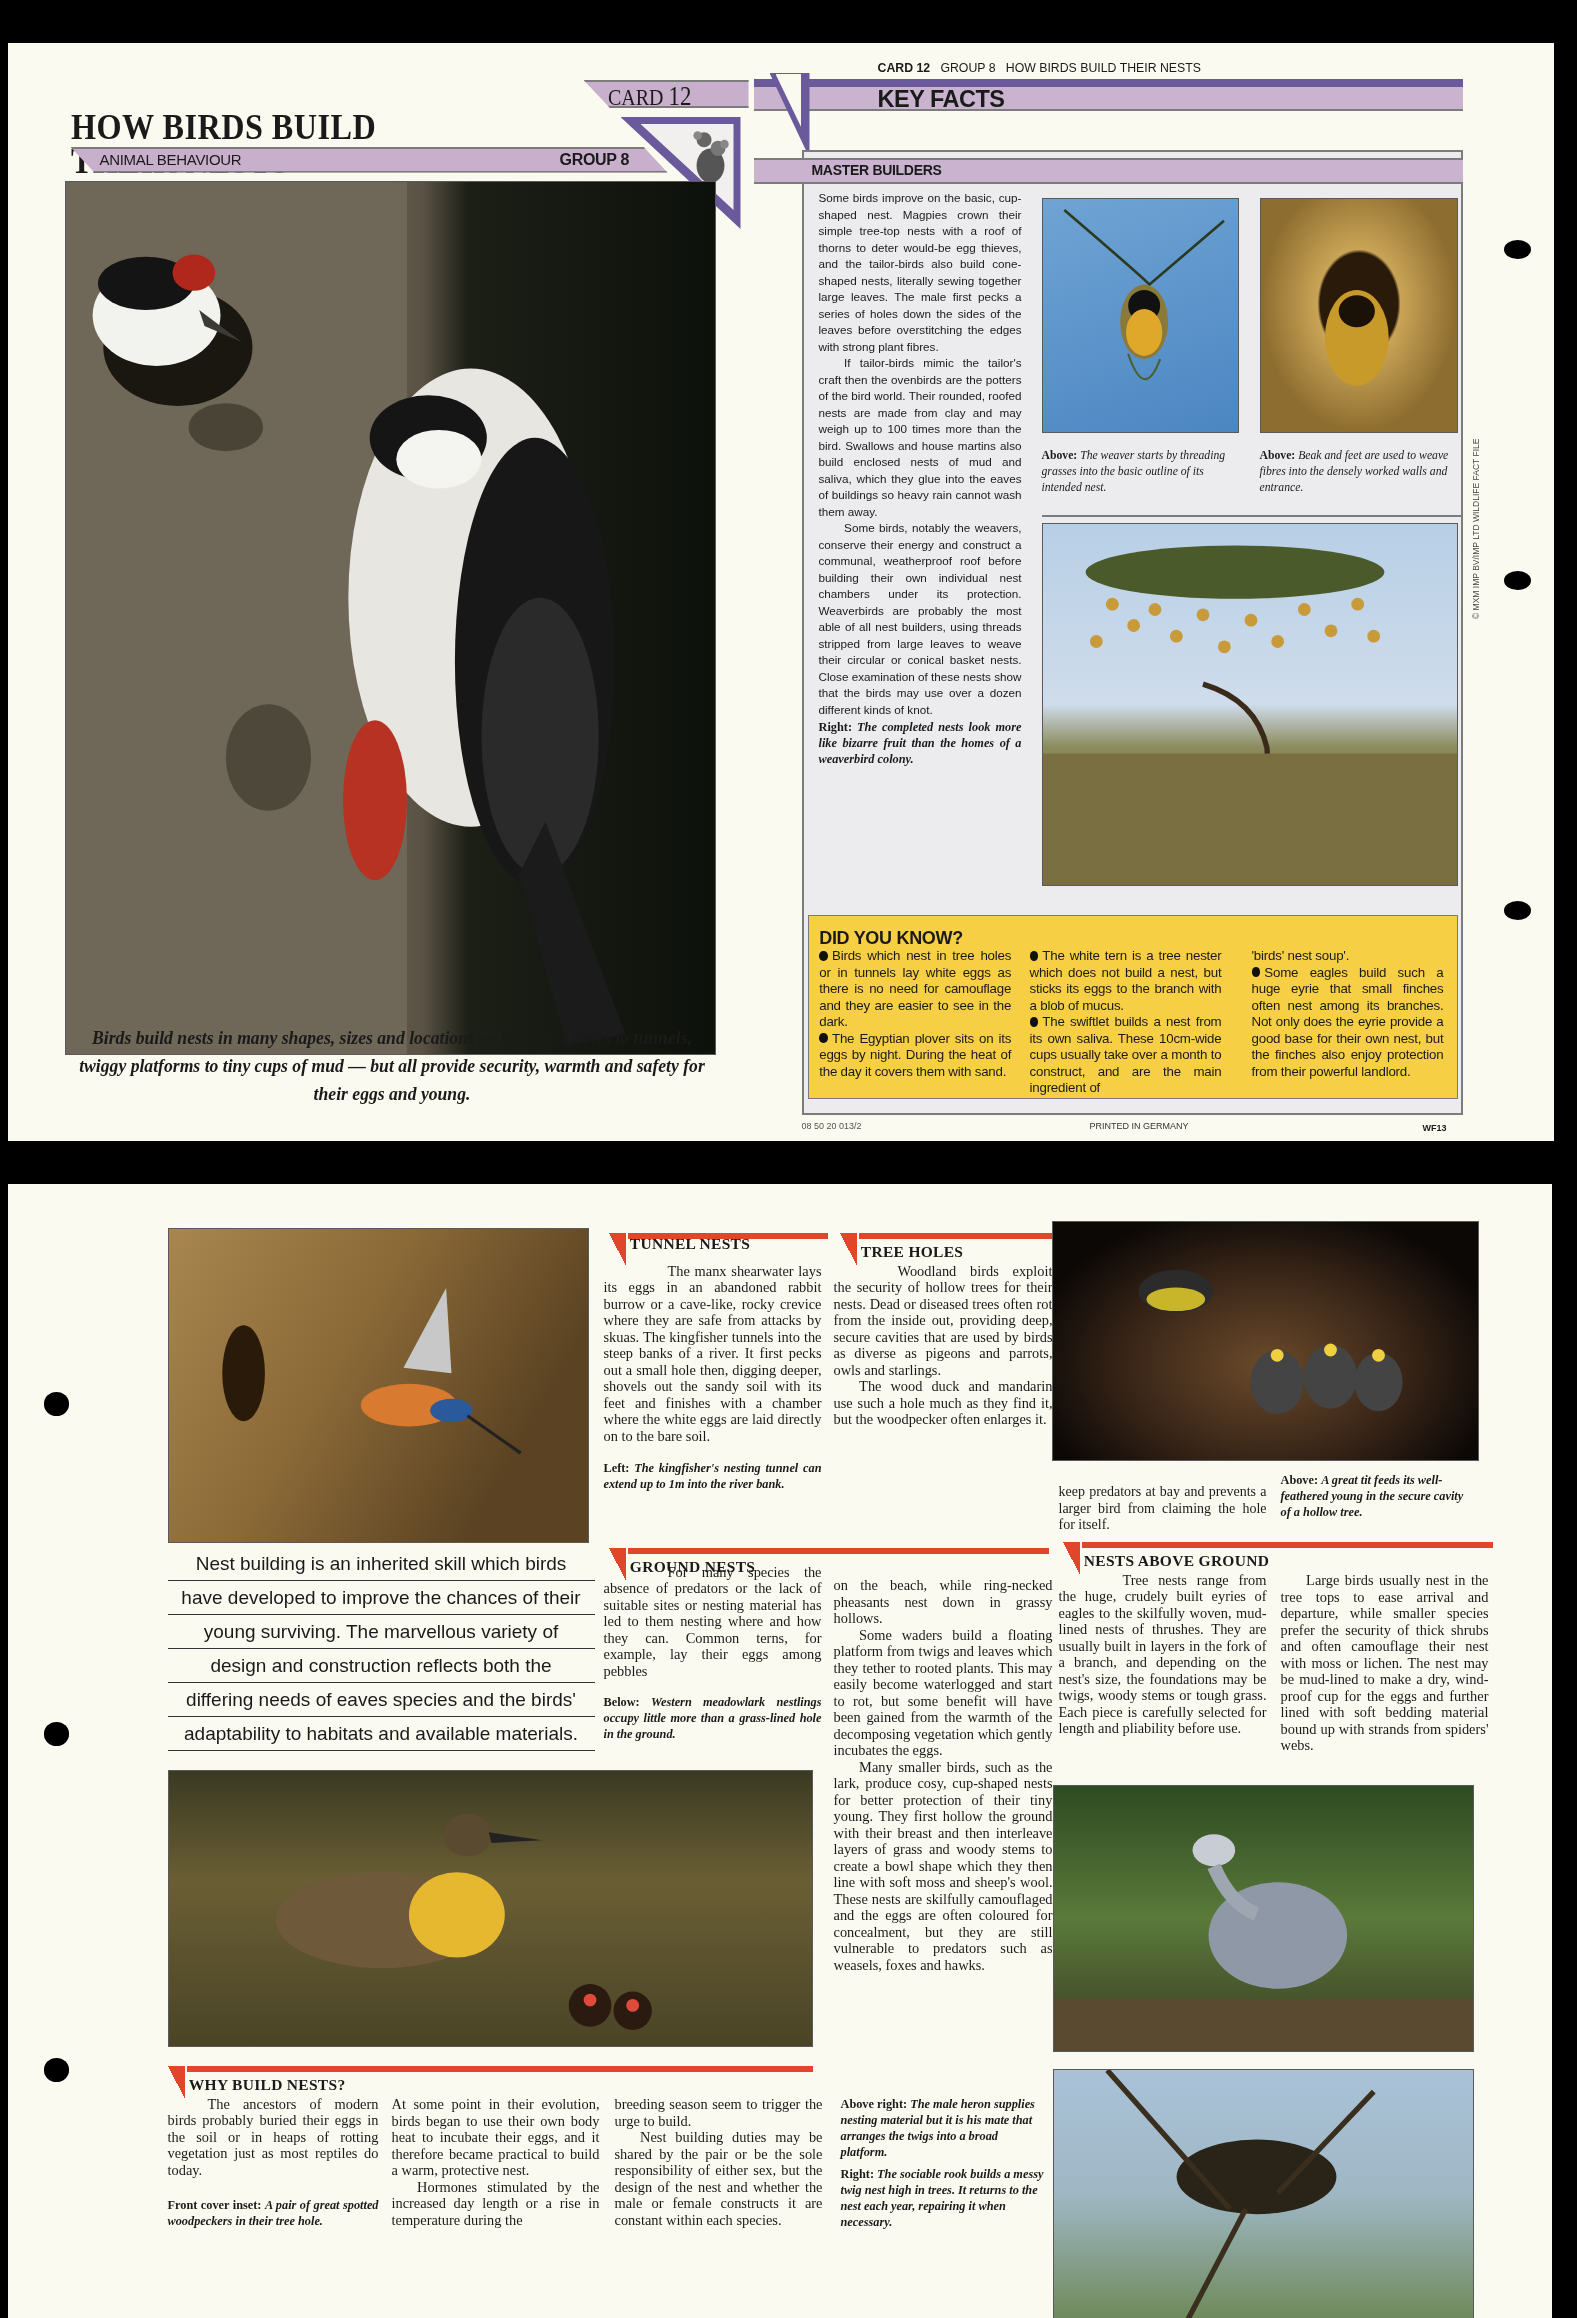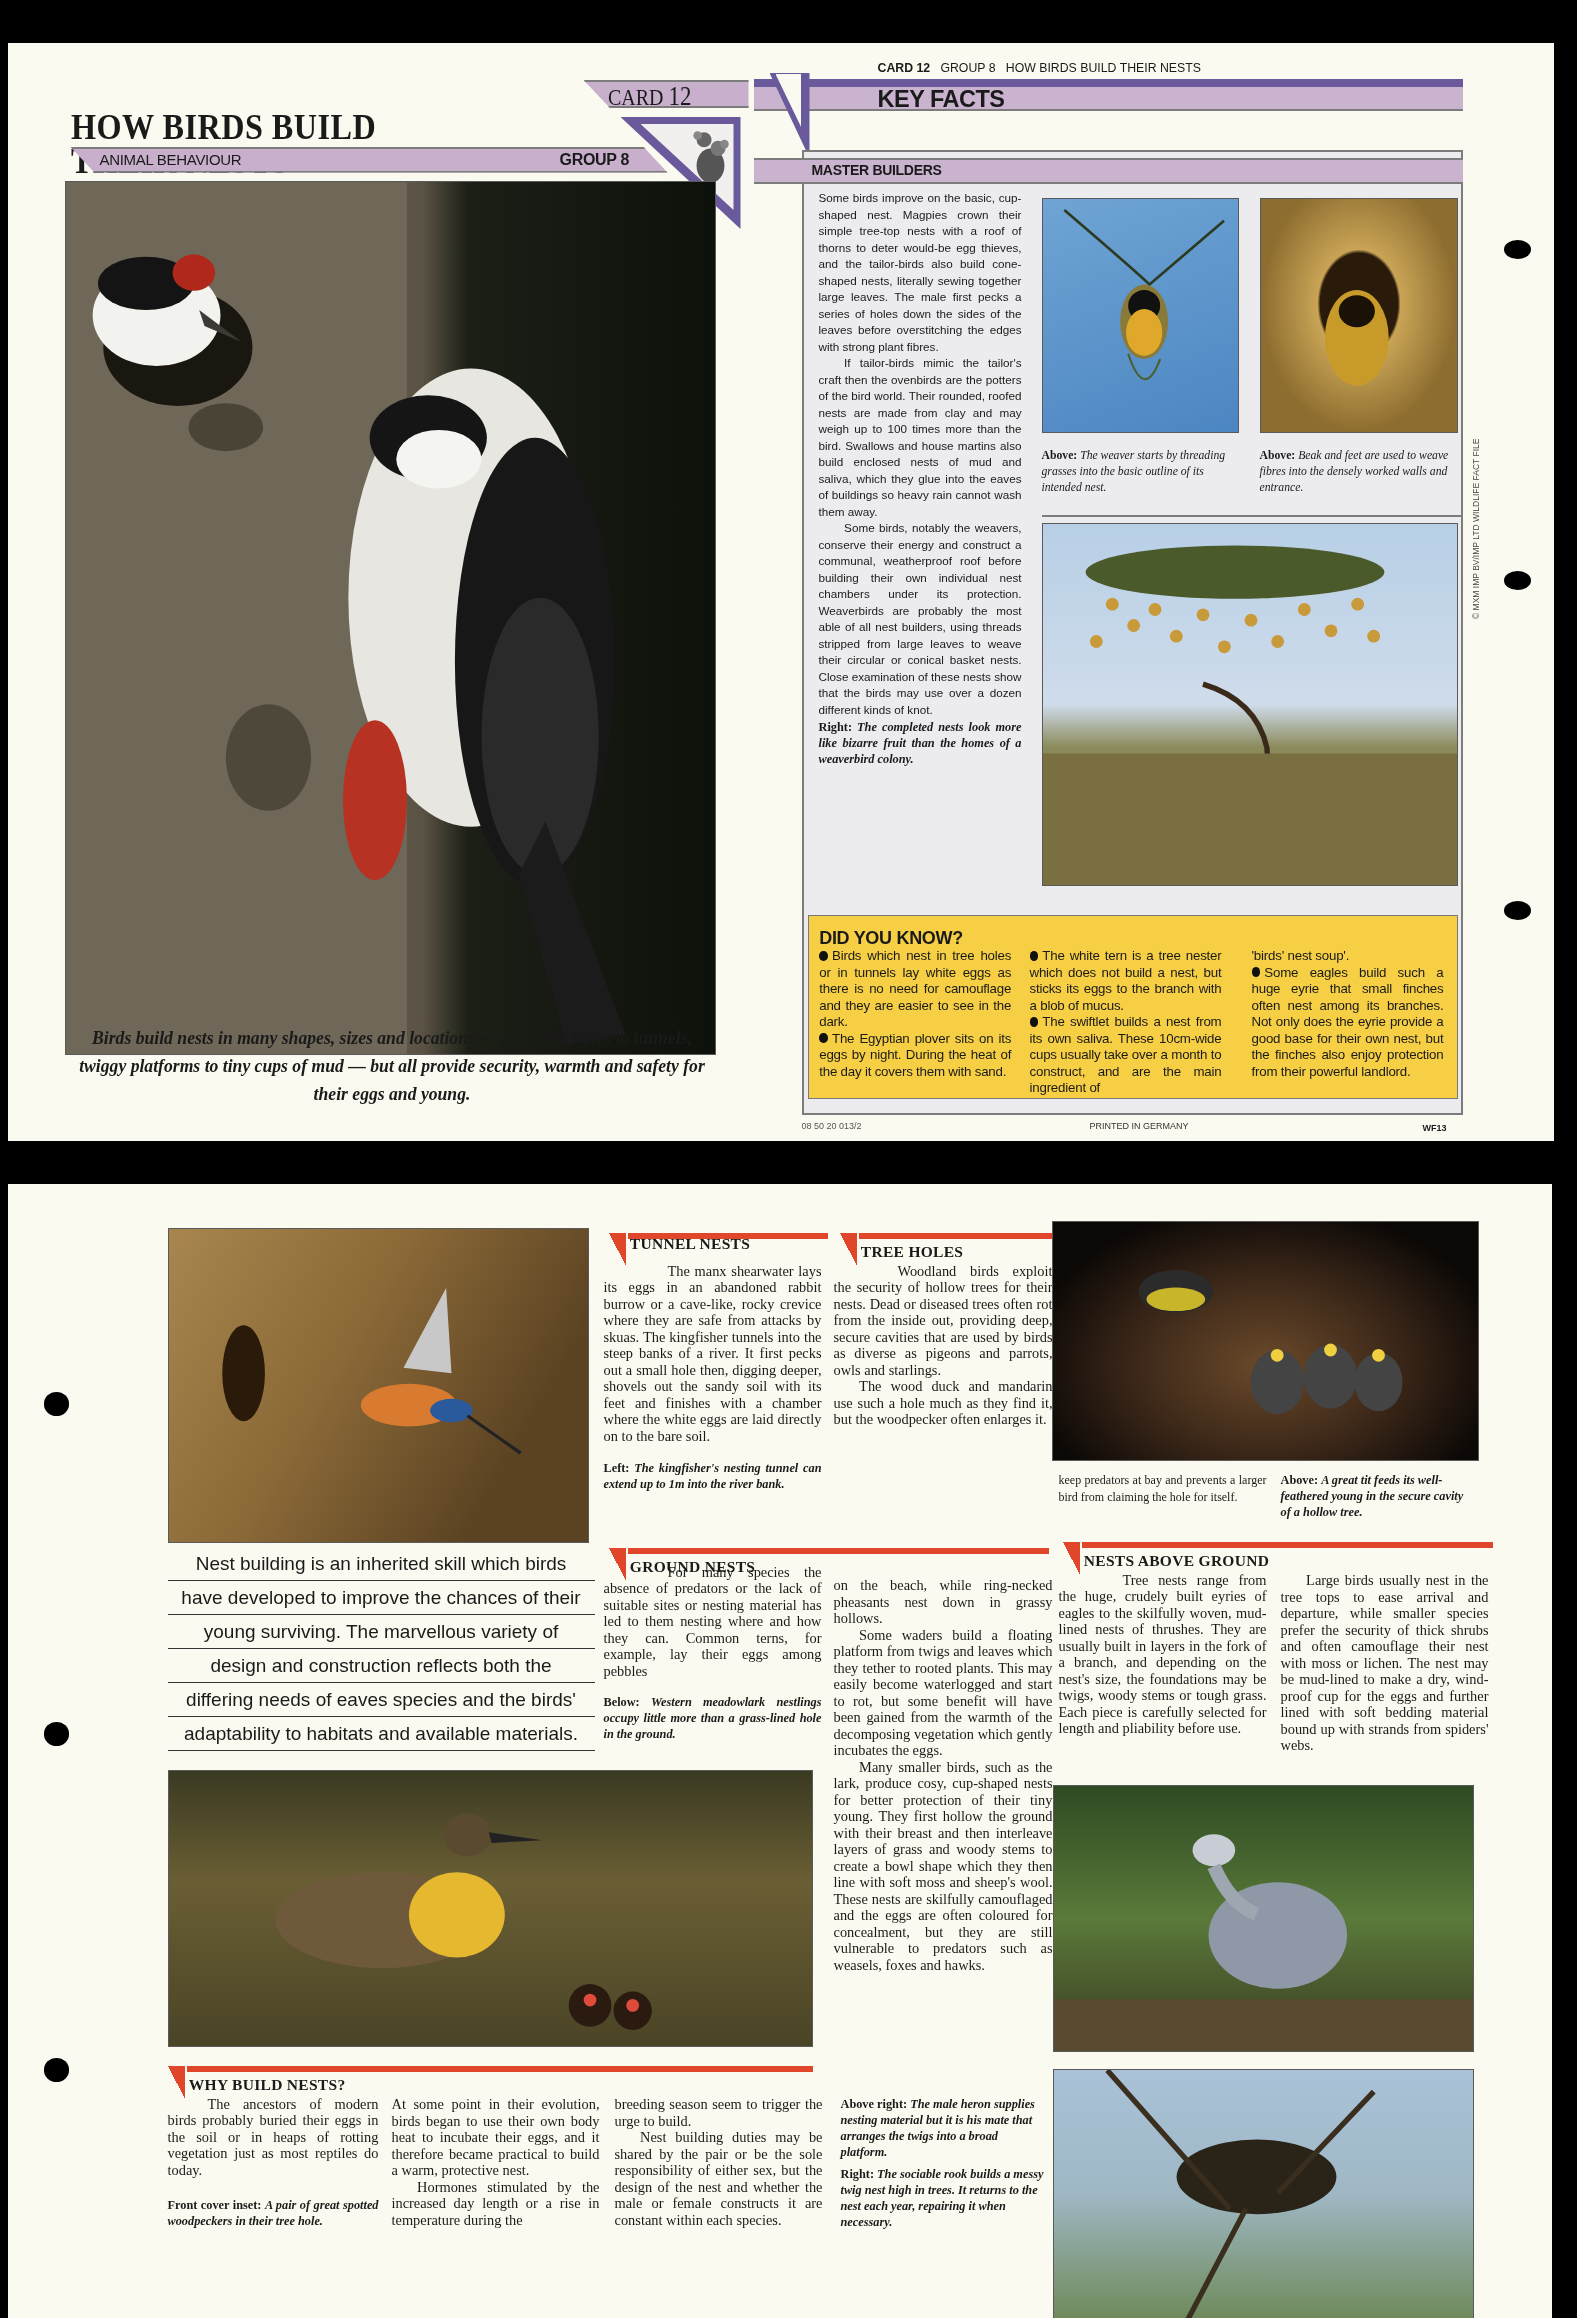--- a/index.html
+++ b/index.html
@@ -220,21 +220,21 @@
           <ellipse cx="610" cy="300" rx="45" ry="55"></ellipse>
         </g>
         <g fill="#f0d040">
           <circle cx="420" cy="250" r="12"></circle>
           <circle cx="520" cy="240" r="12"></circle>
           <circle cx="610" cy="250" r="12"></circle>
         </g>
       </svg>
   </div>
 
-  <div class="abs body-serif" style="left:1051px;top:288px;width:208px;font-size:12px">keep predators at bay and prevents a larger bird from claiming the hole for itself.</div>
+  <div class="abs body-serif" style="left:1051px;top:300px;width:208px;font-size:14px">keep predators at bay and prevents a larger bird from claiming the hole for itself.</div>
   <div class="abs cap" style="left:1273px;top:288px;width:187px;font-size:12.3px"><b>Above:</b> <i>A great tit feeds its well-feathered young in the secure cavity of a hollow tree.</i></div>
 
   <div class="abs" style="left:160px;top:363px;width:427px">
     <div class="pull-line">Nest building is an inherited skill which birds</div>
     <div class="pull-line">have developed to improve the chances of their</div>
     <div class="pull-line">young surviving. The marvellous variety of</div>
     <div class="pull-line">design and construction reflects both the</div>
     <div class="pull-line">differing needs of eaves species and the birds'</div>
     <div class="pull-line">adaptability to habitats and available materials.</div>
   </div>

